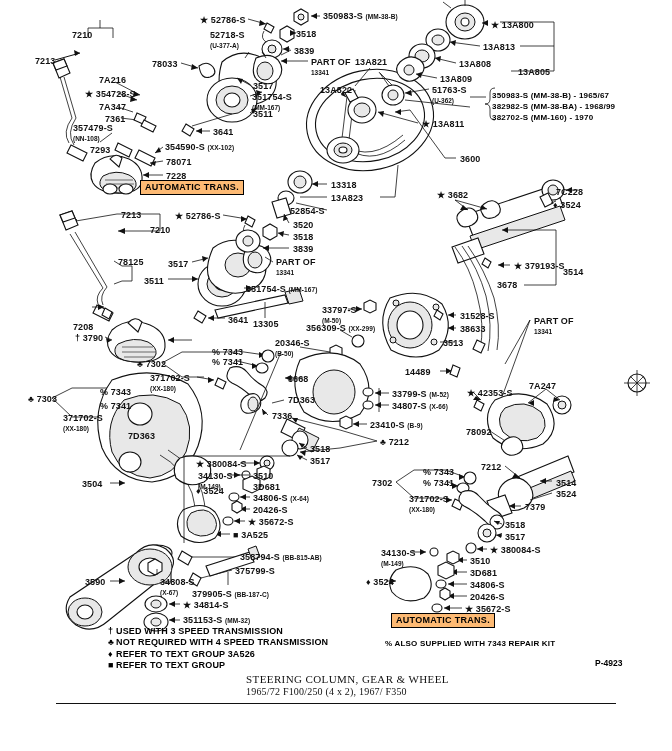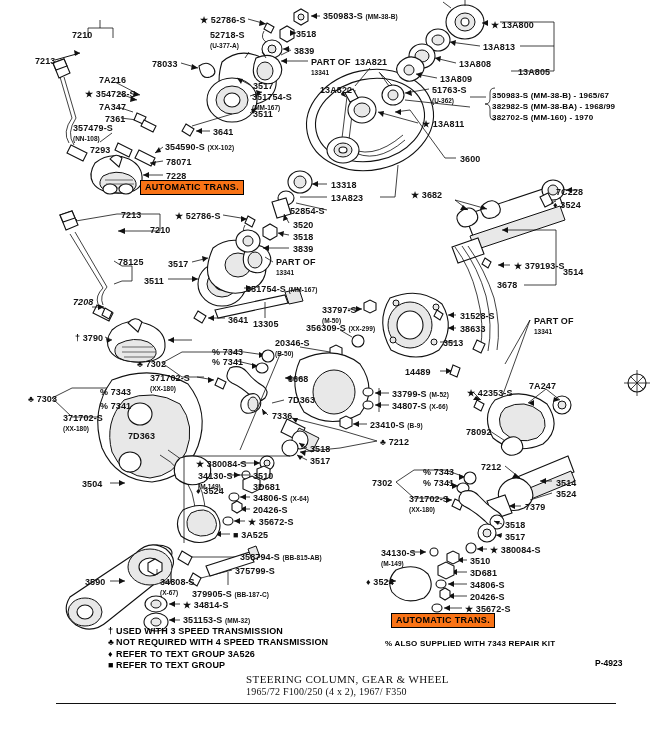--- a/index.html
+++ b/index.html
@@ -33,21 +33,21 @@
   .lbl .suf{font-size:6.5px;}
   .sym{font-size:9px;}
   
   .tbox{
     position:absolute;
     border:1.2px solid #000;
     padding:1px 4px 2px 4px;
     font-size:9px;
     font-weight:bold;
     letter-spacing:.3px;
-    background:#f97316;
+    background:#fdba74;
     font-family:"Liberation Sans", sans-serif;
   }
   
   .legend{
     position:absolute;
     font-size:9px;
     line-height:11.4px;
     font-weight:600;
     letter-spacing:.15px;
     white-space:nowrap;
@@ -631,27 +631,27 @@
       <div class="lbl" style="left: 483px; top: 43px;"><span>13A813</span></div>
       <div class="lbl" style="left: 459px; top: 60px;"><span>13A808</span></div>
       <div class="lbl" style="left: 518px; top: 68px;"><span>13A805</span></div>
       <div class="lbl" style="left: 440px; top: 75px;"><span>13A809</span></div>
       <div class="lbl" style="left: 432px; top: 86px;"><span>51763-S</span><span class="sub">(U-362)</span></div>
       <div class="lbl" style="left: 422px; top: 120px;"><span class="sym">★</span> <span>13A811</span></div>
       <div class="lbl" style="left: 460px; top: 155px;"><span>3600</span></div>
       <div class="lbl" style="left: 331px; top: 181px;"><span>13318</span></div>
       <div class="lbl" style="left: 331px; top: 194px;"><span>13A823</span></div>
       <div class="lbl" style="left: 290px; top: 207px;"><span>52854-S</span></div>
-      <div class="lbl" style="left: 411px; top: 191px;"><span class="sym">★</span> <span>3682</span></div>
+      <div class="lbl" style="left: 437px; top: 191px;"><span class="sym">★</span> <span>3682</span></div>
       <div class="lbl" style="left: 556px; top: 188px;"><span>7C228</span></div>
       <div class="lbl" style="left: 553px; top: 201px;"><span class="sym">♦</span> <span>3524</span></div>
       <div class="lbl" style="left: 121px; top: 211px;"><span>7213</span></div>
       <div class="lbl" style="left: 150px; top: 226px;"><span>7210</span></div>
       <div class="lbl" style="left: 118px; top: 258px;"><span>78125</span></div>
-      <div class="lbl" style="left: 73px; top: 298px; font-style: italic;"><span>7208</span></div>
+      <div class="lbl" style="left: 73px; top: 323px;"><span>7208</span></div>
       <div class="lbl" style="left: 75px; top: 334px;"><span class="sym">†</span> <span>3790</span></div>
       <div class="lbl" style="left: 175px; top: 212px;"><span class="sym">★</span> <span>52786-S</span></div>
       <div class="lbl" style="left: 293px; top: 221px;"><span>3520</span></div>
       <div class="lbl" style="left: 293px; top: 233px;"><span>3518</span></div>
       <div class="lbl" style="left: 293px; top: 245px;"><span>3839</span></div>
       <div class="lbl" style="left: 276px; top: 258px;"><span>PART OF</span><span class="sub">13341</span></div>
       <div class="lbl" style="left: 168px; top: 260px;"><span>3517</span></div>
       <div class="lbl" style="left: 144px; top: 277px;"><span>3511</span></div>
       <div class="lbl" style="left: 246px; top: 285px;"><span>351754-S</span> <span class="suf">(MM-167)</span></div>
       <div class="lbl" style="left: 228px; top: 316px;"><span>3641</span></div>

